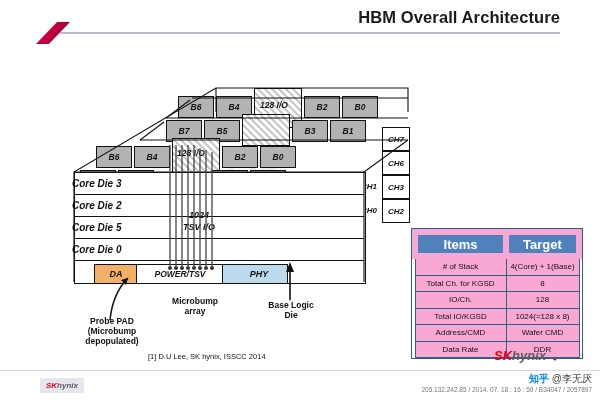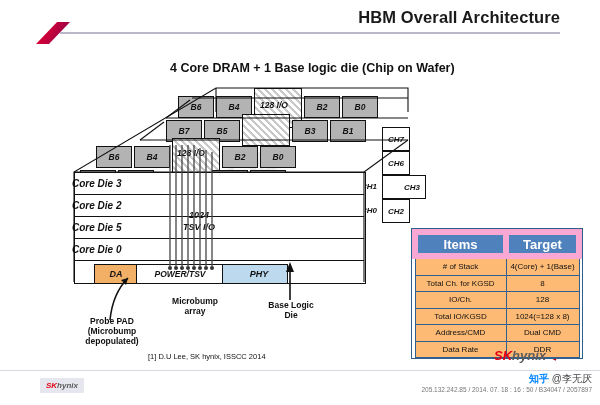--- a/index.html
+++ b/index.html
@@ -47,21 +47,21 @@
   .tsvlabel{position:absolute;font-size:9px;font-weight:bold;font-style:italic;color:#111;text-align:center;line-height:1.15;}
   .annot{position:absolute;font-size:8.5px;font-weight:bold;color:#111;line-height:1.2;text-align:center;}
 
   svg.ov{position:absolute;left:0;top:0;width:600px;height:405px;pointer-events:none;}
 
   
   .tbl{position:absolute;left:411px;top:228px;width:170px;border:1px solid #2f5f8f;border-collapse:collapse;}
   .tbl table{border-collapse:collapse;width:170px;}
   .tbl th{background:#4f81bd;color:#fff;font-size:13px;font-weight:bold;border:6px solid #f9a8d4;
           height:16px;}
-  .tbl td{font-size:8px;border:1px solid #2f5f8f;height:13.5px;text-align:center;color:#111;background:#fdba74;}
+  .tbl td{font-size:8px;border:1px solid #2f5f8f;height:13.5px;text-align:center;color:#111;background:#f9a8d4;}
   .tbl td.l{width:88px;}
 
   
   .footnote{position:absolute;left:148px;top:352px;font-size:7.5px;color:#111;}
 
   
   .skh{position:absolute;font-weight:bold;font-style:italic;}
   .sk-red{color:#e60012;}
   .sk-gray{color:#5c5c5c;}
   .logo-main{left:494px;top:348px;font-size:13px;}
@@ -79,21 +79,20 @@
 <body>
 
 <div class="slide">
 
   <div class="title-accent"></div>
   <div class="title-bar">
     <div class="title-txt">HBM Overall Architecture</div>
   </div>
   <div class="title-rule"></div>
 
-  <div class="subtitle">4 Core DRAM + 1 Base logic die (Chip on Wafer)</div>
 
   <div class="wm">知乎</div>
 
   <div class="diagram">
 
     <div class="cellbox" style="left:112px;top:12px;width:34px;height:20px;">B6</div>
     <div class="cellbox" style="left:150px;top:12px;width:34px;height:20px;">B4</div>
     <div class="hatch" style="left:188px;top:4px;width:46px;height:38px;"></div>
     <div class="iolabel" style="left:194px;top:16px;">128 I/O</div>
     <div class="cellbox" style="left:238px;top:12px;width:34px;height:20px;">B2</div>
@@ -112,21 +111,21 @@
     <div class="cellbox" style="left:156px;top:62px;width:34px;height:20px;">B2</div>
     <div class="cellbox" style="left:194px;top:62px;width:34px;height:20px;">B0</div>
 
     <div class="cellbox" style="left:14px;top:86px;width:34px;height:20px;">B7</div>
     <div class="cellbox" style="left:52px;top:86px;width:34px;height:20px;">B5</div>
     <div class="cellbox" style="left:146px;top:86px;width:34px;height:20px;">B3</div>
     <div class="cellbox" style="left:184px;top:86px;width:34px;height:20px;">B1</div>
 
     <div class="chbox" style="left:316px;top:10px;width:26px;height:22px;">CH7</div>
     <div class="chbox" style="left:316px;top:34px;width:26px;height:22px;">CH6</div>
-    <div class="chbox" style="left:316px;top:58px;width:26px;height:22px;padding-left:16px;">CH3</div>
+    <div class="chbox" style="left:316px;top:58px;width:26px;height:22px;">CH3</div>
     <div class="chbox" style="left:316px;top:82px;width:26px;height:22px;">CH2</div>
 
     <div class="chbox" style="left:234px;top:62px;width:26px;height:22px;border:0;">CH5</div>
     <div class="chbox" style="left:222px;top:86px;width:26px;height:22px;border:0;">CH4</div>
     <div class="chbox" style="left:290px;top:58px;width:26px;height:22px;border:0;">CH1</div>
     <div class="chbox" style="left:290px;top:82px;width:26px;height:22px;border:0;">CH0</div>
 
     <div class="front"></div>
     <div class="rowline" style="left:8px;top:110px;"></div>
     <div class="rowline" style="left:8px;top:132px;"></div>
@@ -223,21 +222,21 @@
         <tr>
           <td class="l">IO/Ch.</td>
           <td>128</td>
         </tr>
         <tr>
           <td class="l">Total IO/KGSD</td>
           <td>1024(=128 x 8)</td>
         </tr>
         <tr>
           <td class="l">Address/CMD</td>
-          <td>Dual CMD</td>
+          <td>Wafer CMD</td>
         </tr>
         <tr>
           <td class="l">Data Rate</td>
           <td>DDR</td>
         </tr>
       </tbody>
     </table>
   </div>
 
   <div class="footnote">[1] D.U Lee, SK hynix, ISSCC 2014</div>

